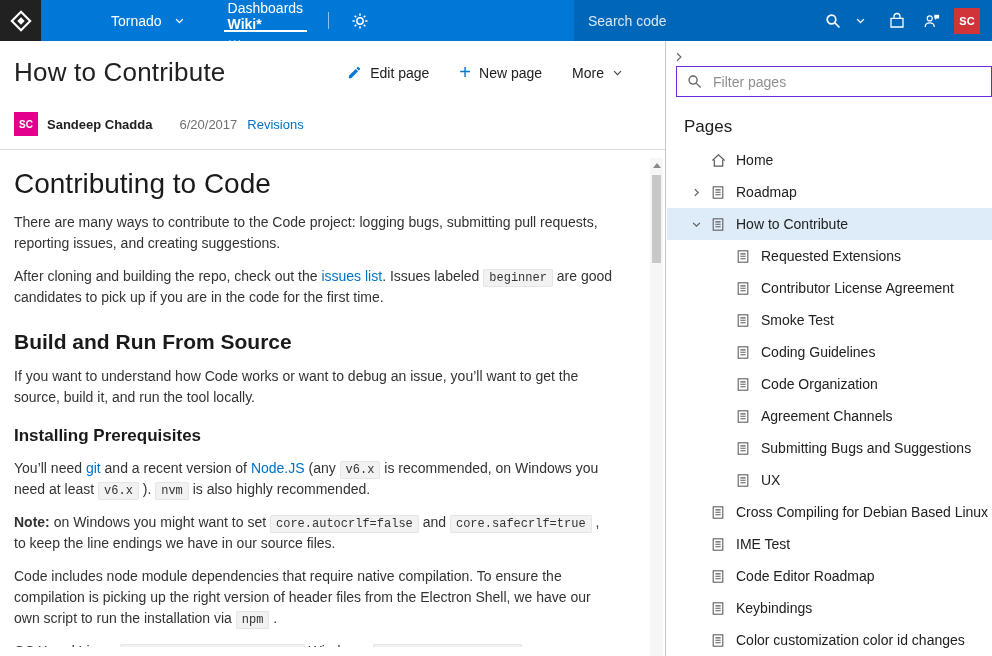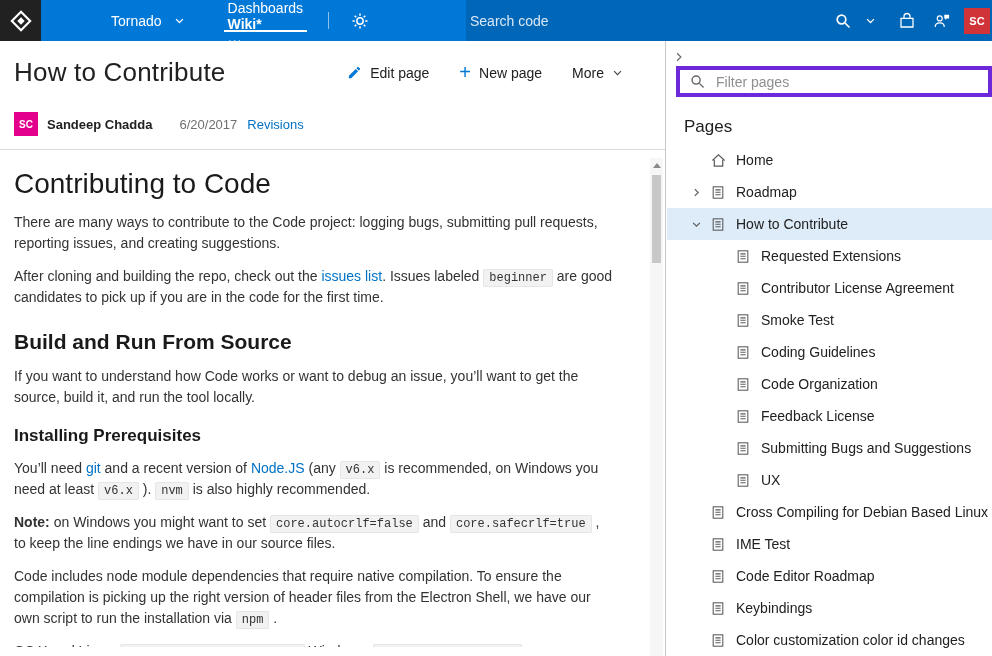--- a/index.html
+++ b/index.html
@@ -10,21 +10,21 @@
   
   .header { position:absolute; top:0; left:0; right:0; height:41px; background:#0078d7; display:flex; align-items:center; color:#fff; }
   .logo-tile { width:41px; height:41px; flex:0 0 41px; background:#212121; display:flex; align-items:center; justify-content:center; cursor:pointer; }
   .project-btn { margin-left:54px; height:29px; padding:4px 16px; display:flex; align-items:center; gap:12px; font-size:14px; cursor:pointer; white-space:nowrap; }
   .nav { display:flex; height:41px; margin-left:10px;flex-direction:column; }
   .nav-item { display:flex; align-items:center; padding:0 17px; font-size:14px; cursor:pointer; position:relative; white-space:nowrap; }
   .nav-item.active { font-weight:700; }
   .nav-item.active::after { content:""; position:absolute; left:13px; right:13px; bottom:0; height:2px; background:#fff; }
   .header-sep { width:1px; height:17px; background:rgba(255,255,255,.55); margin:0 8px; }
   .gear-btn { height:41px; padding:0 14px; display:flex; align-items:center; cursor:pointer; }
-  .search-zone { margin-left:auto; height:41px; width:526px; background:rgba(0,0,0,.15); display:flex; align-items:center; padding:0 2px; }
+  .search-zone { margin-left:auto; height:41px; width:418px; background:rgba(0,0,0,.15); display:flex; align-items:center; padding:0 12px; }
   .search-input { flex:1; min-width:0; background:transparent; border:none; outline:none; color:#fff; font-size:14px; font-family:inherit; }
   .search-input::placeholder { color:rgba(255,255,255,.85); }
   .hicon { display:flex; align-items:center; justify-content:center; cursor:pointer; }
   .mr14 { margin-right:14px; } .mr22 { margin-right:22px; } .mr16 { margin-right:16px; } .mr12 { margin-right:12px; }
   .user-avatar { width:26px; height:26px; background:#d13438; color:#fff; font-size:11px; font-weight:700; display:flex; align-items:center; justify-content:center; cursor:pointer; flex:0 0 26px; }
 
   
   .content { position:absolute; top:41px; left:0; width:666px; bottom:0; background:#fff; border-right:1px solid #c8c8c8; }
   .page-head { padding:16px 14px 0; }
   .title-row { display:flex; align-items:center; }
@@ -47,21 +47,21 @@
   .article a { color:#0072c6; text-decoration:none; cursor:pointer; }
   .article code { font-family:"Liberation Mono","DejaVu Sans Mono",monospace; font-size:12px; background:#f2f2f2; border:1px solid #e6e6e6; border-radius:2px; padding:1px 5px; color:#333; white-space:nowrap; }
   .scrollbar { position:absolute; top:117px; right:2px; bottom:0; width:13px; background:#f6f6f6; cursor:pointer; }
   .scroll-arrow { height:15px; display:flex; align-items:center; justify-content:center; }
   .scroll-arrow::after { content:""; width:0; height:0; border-left:4px solid transparent; border-right:4px solid transparent; border-bottom:5px solid #8a8a8a; }
   .scroll-thumb { position:absolute; top:17px; left:2px; width:9px; height:88px; background:#c8c8c8; }
 
   
   .sidebar { position:absolute; top:41px; left:667px; right:0; bottom:0; background:#fff; overflow:hidden; }
   .collapse-btn { position:absolute; top:4px; left:4px; padding:3px; cursor:pointer; }
-  .filter-box { position:absolute; top:25px; left:9px; width:calc(100% - 9px); height:31px; border:4px solid #6d28d9; display:flex; align-items:center; padding:0 10px; gap:9px; background:#fff; }
+  .filter-box { position:absolute; top:25px; left:9px; width:calc(100% - 9px); height:31px; border:1px solid #6d28d9; display:flex; align-items:center; padding:0 10px; gap:9px; background:#fff; }
   .filter-input { flex:1; min-width:0; border:none; outline:none; font-size:14px; font-family:inherit; color:#333; }
   .filter-input::placeholder { color:#8f8f8f; }
   .pages-title { position:absolute; top:76px; left:17px; font-size:17px; color:#212121; }
   .pages-tree { position:absolute; top:103px; left:0; right:0; bottom:0; overflow:hidden; }
   .tree-row { height:32px; display:flex; align-items:center; padding-left:25px; cursor:pointer; }
   .tree-row.selected { background:#deecf9; }
   .tree-row.child { padding-left:69px; }
   .chev { width:19px; display:flex; align-items:center; }
   .titem-icon { width:16px; display:flex; align-items:center; margin-right:9px; flex:0 0 16px; }
   .tlabel { font-size:14px; color:#212121; white-space:nowrap; }
@@ -281,21 +281,21 @@
           </span>
           <span class="tlabel">Code Organization</span>
         </div>
         <div class="tree-row child">
           <span class="titem-icon">
             <svg width="14" height="15" viewBox="0 0 16 16" fill="none" stroke="#595959" stroke-width="1.2">
               <rect x="2.5" y="1.5" width="11" height="13"></rect>
               <path d="M5 5 H11 M5 7.8 H11 M5 10.6 H11"></path>
             </svg>
           </span>
-          <span class="tlabel">Feedback License</span>
+          <span class="tlabel">Agreement Channels</span>
         </div>
         <div class="tree-row child">
           <span class="titem-icon">
             <svg width="14" height="15" viewBox="0 0 16 16" fill="none" stroke="#595959" stroke-width="1.2">
               <rect x="2.5" y="1.5" width="11" height="13"></rect>
               <path d="M5 5 H11 M5 7.8 H11 M5 10.6 H11"></path>
             </svg>
           </span>
           <span class="tlabel">Submitting Bugs and Suggestions</span>
         </div>

